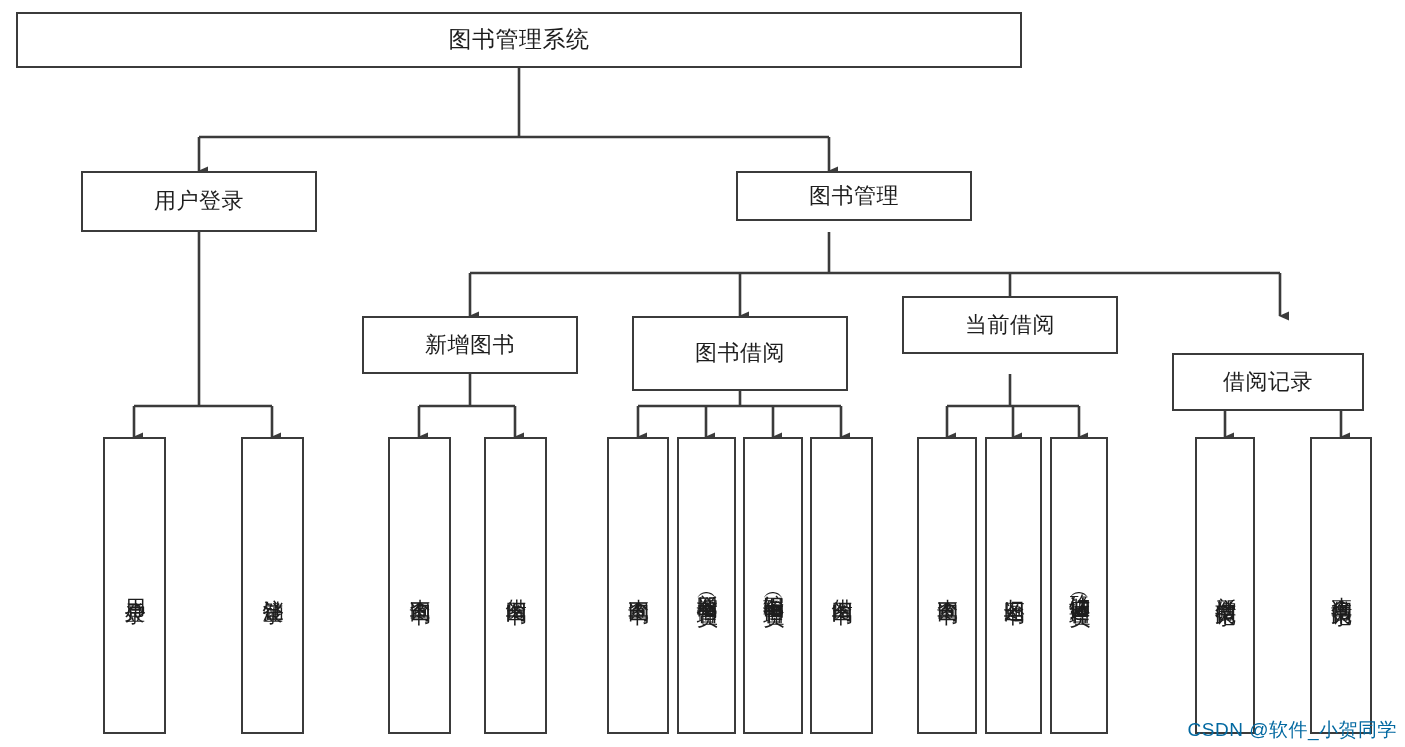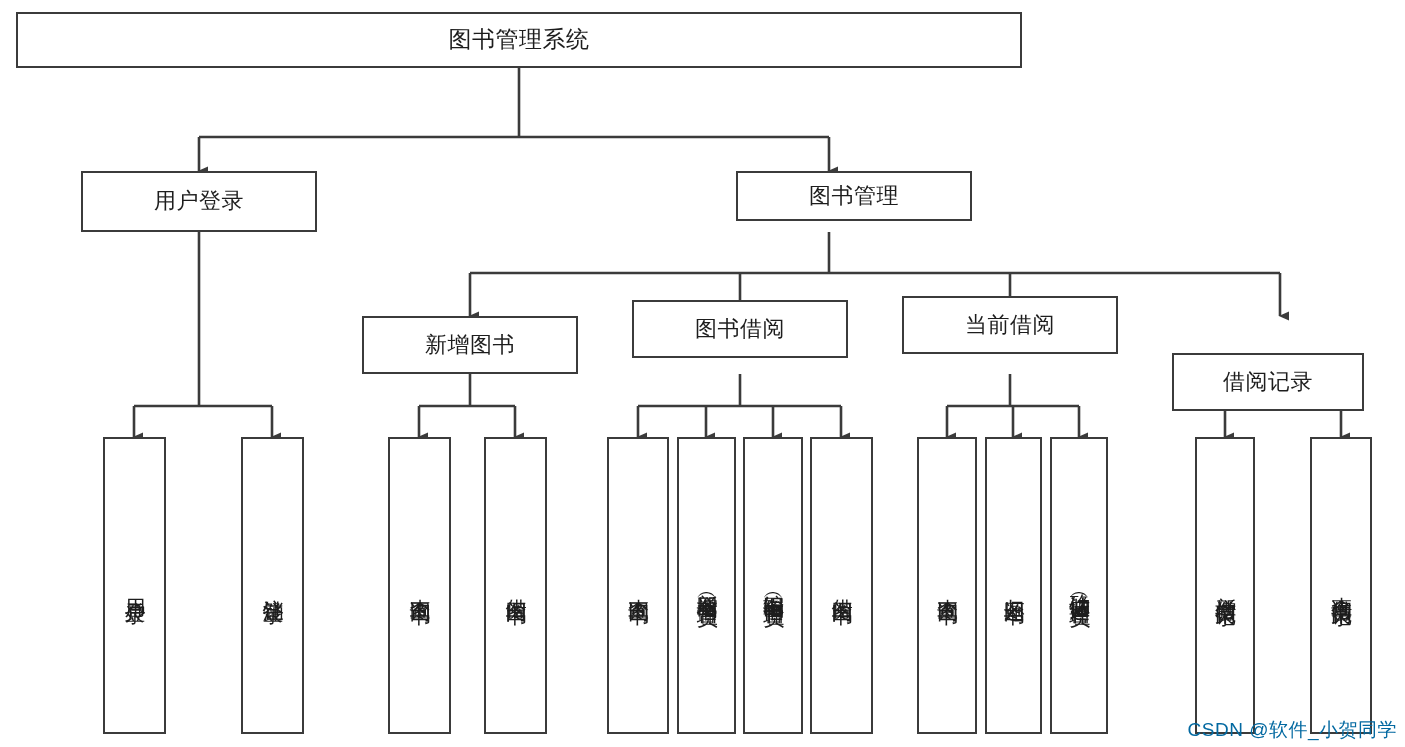--- a/index.html
+++ b/index.html
@@ -138,21 +138,21 @@
   <div class="node node-v" style="left: 103px; top: 437px; width: 63px; height: 297px;">
     <span class="label">用户登录</span>
   </div>
   <div class="node node-v" style="left: 241px; top: 437px; width: 63px; height: 297px;">
     <span class="label">注销登录</span>
   </div>
 
   <div class="node node-h" style="left: 362px; top: 316px; width: 216px; height: 58px;">
     <span class="label">新增图书</span>
   </div>
-  <div class="node node-h" style="left: 632px; top: 300px; width: 216px; height: 58px;">
+  <div class="node node-h" style="left: 632px; top: 316px; width: 216px; height: 75px;">
     <span class="label">图书借阅</span>
   </div>
   <div class="node node-h" style="left: 902px; top: 296px; width: 216px; height: 58px;">
     <span class="label">当前借阅</span>
   </div>
   <div class="node node-h" style="left: 1172px; top: 316px; width: 192px; height: 58px; margin-top: 37px;">
     <span class="label">借阅记录</span>
   </div>
 
   <div class="node node-v" style="left: 388px; top: 437px; width: 63px; height: 297px;">

